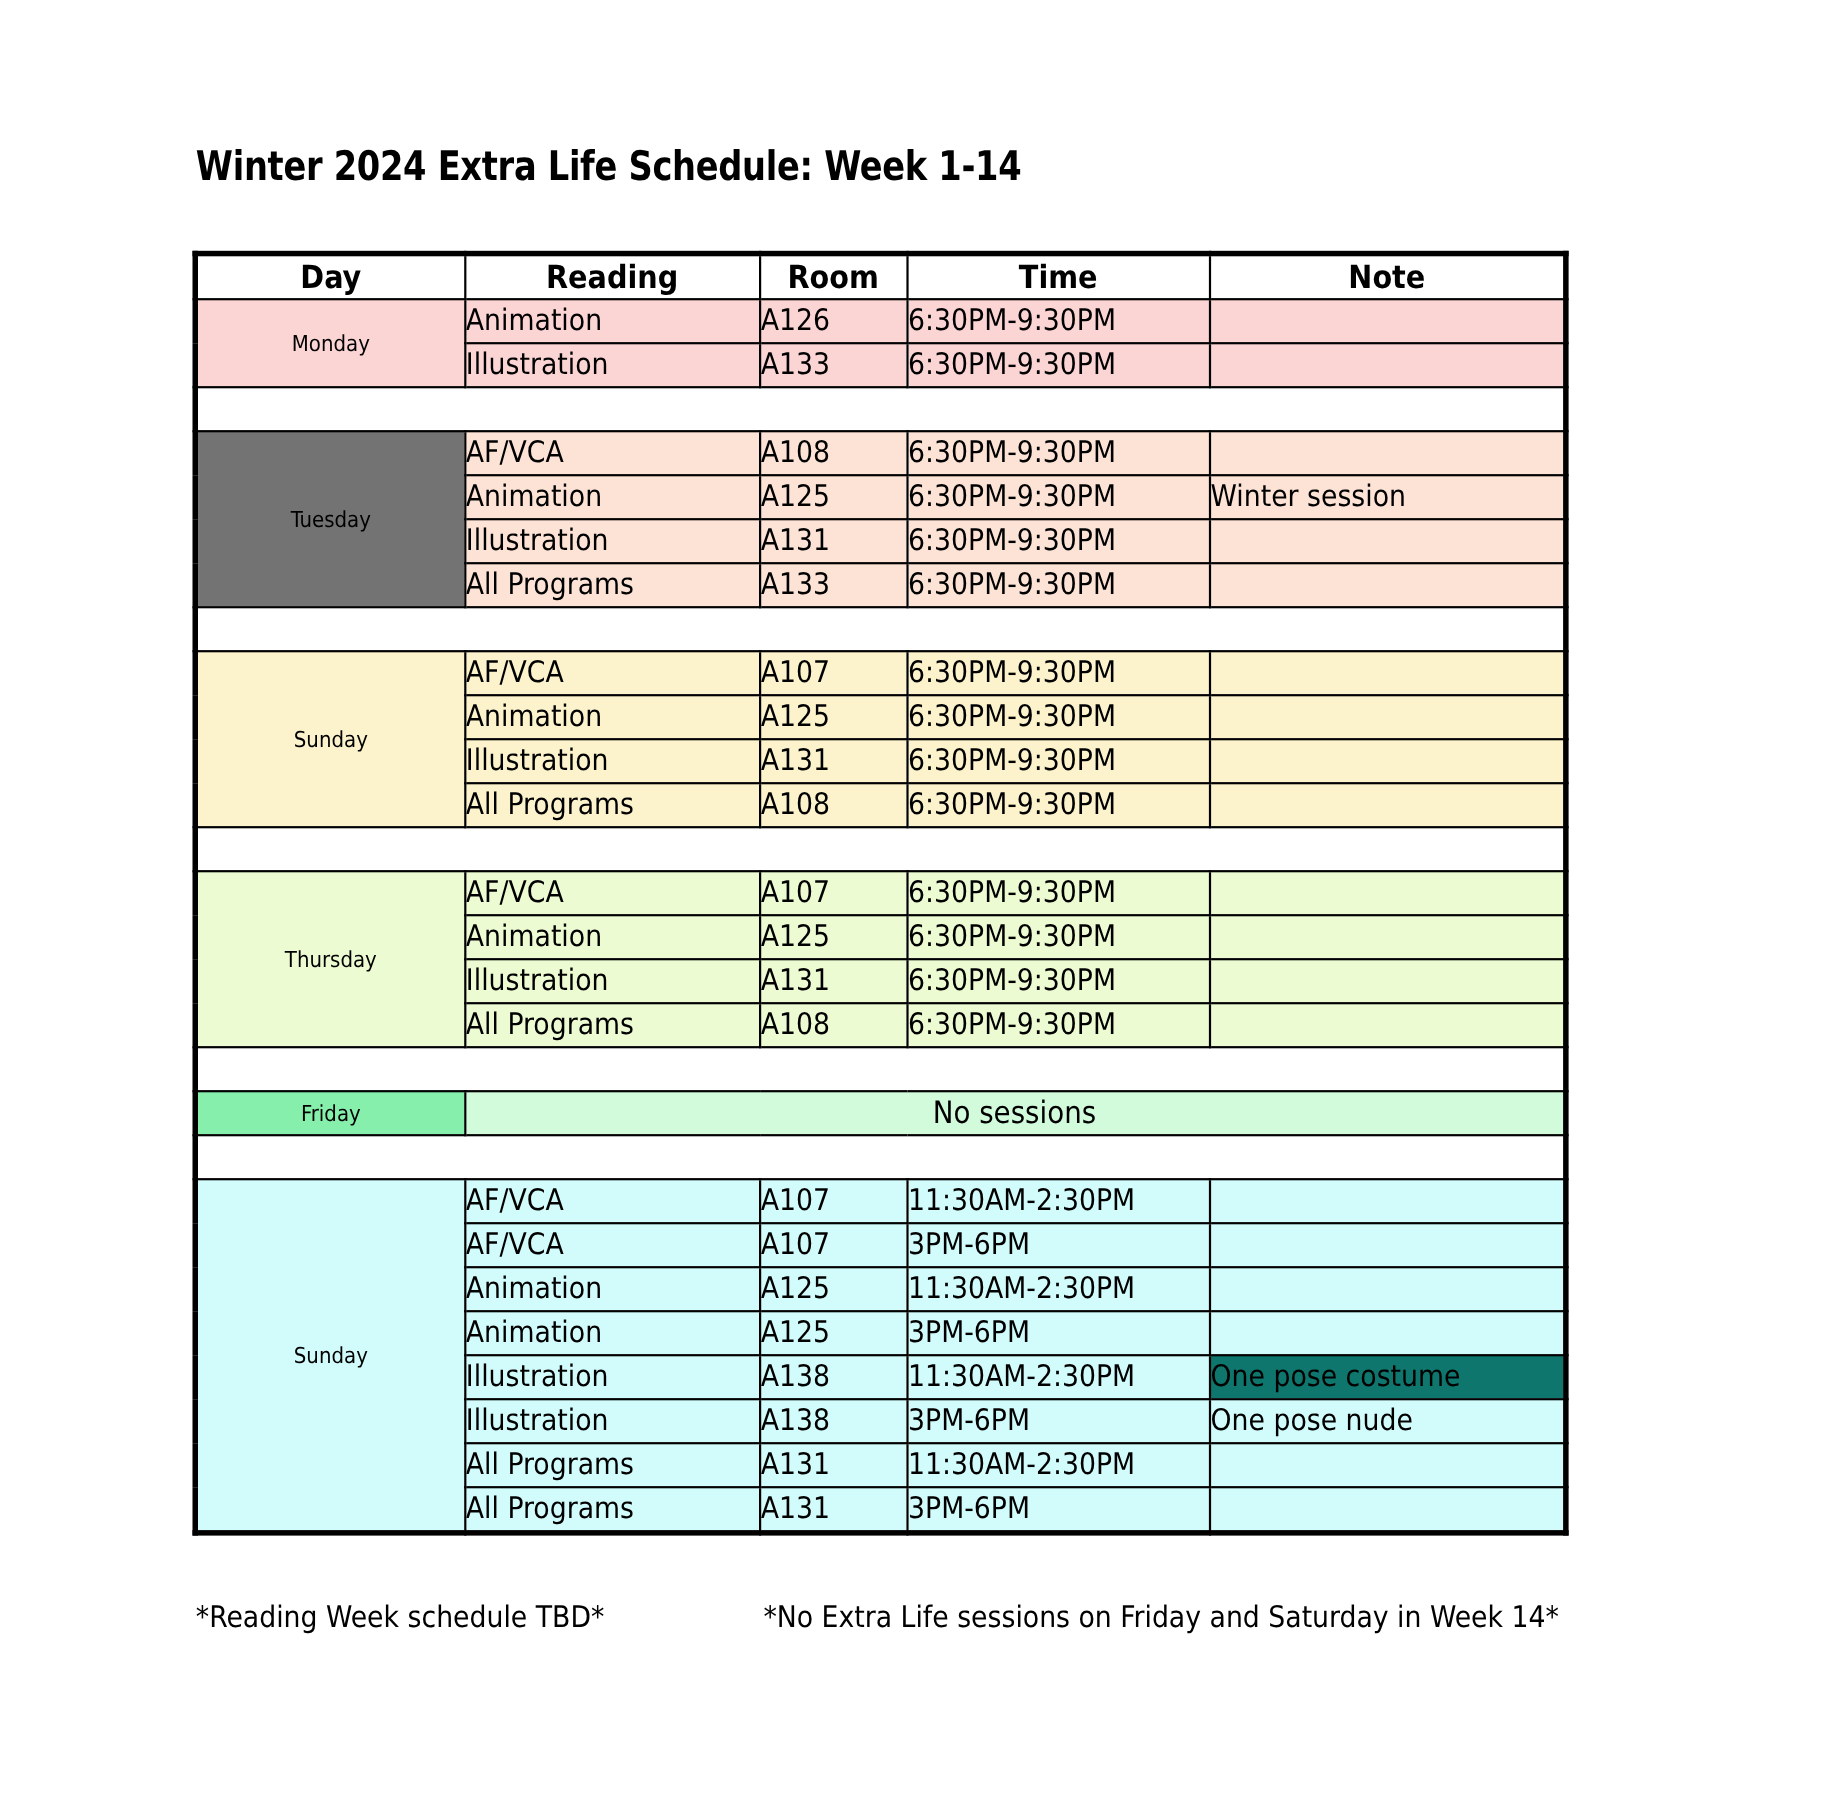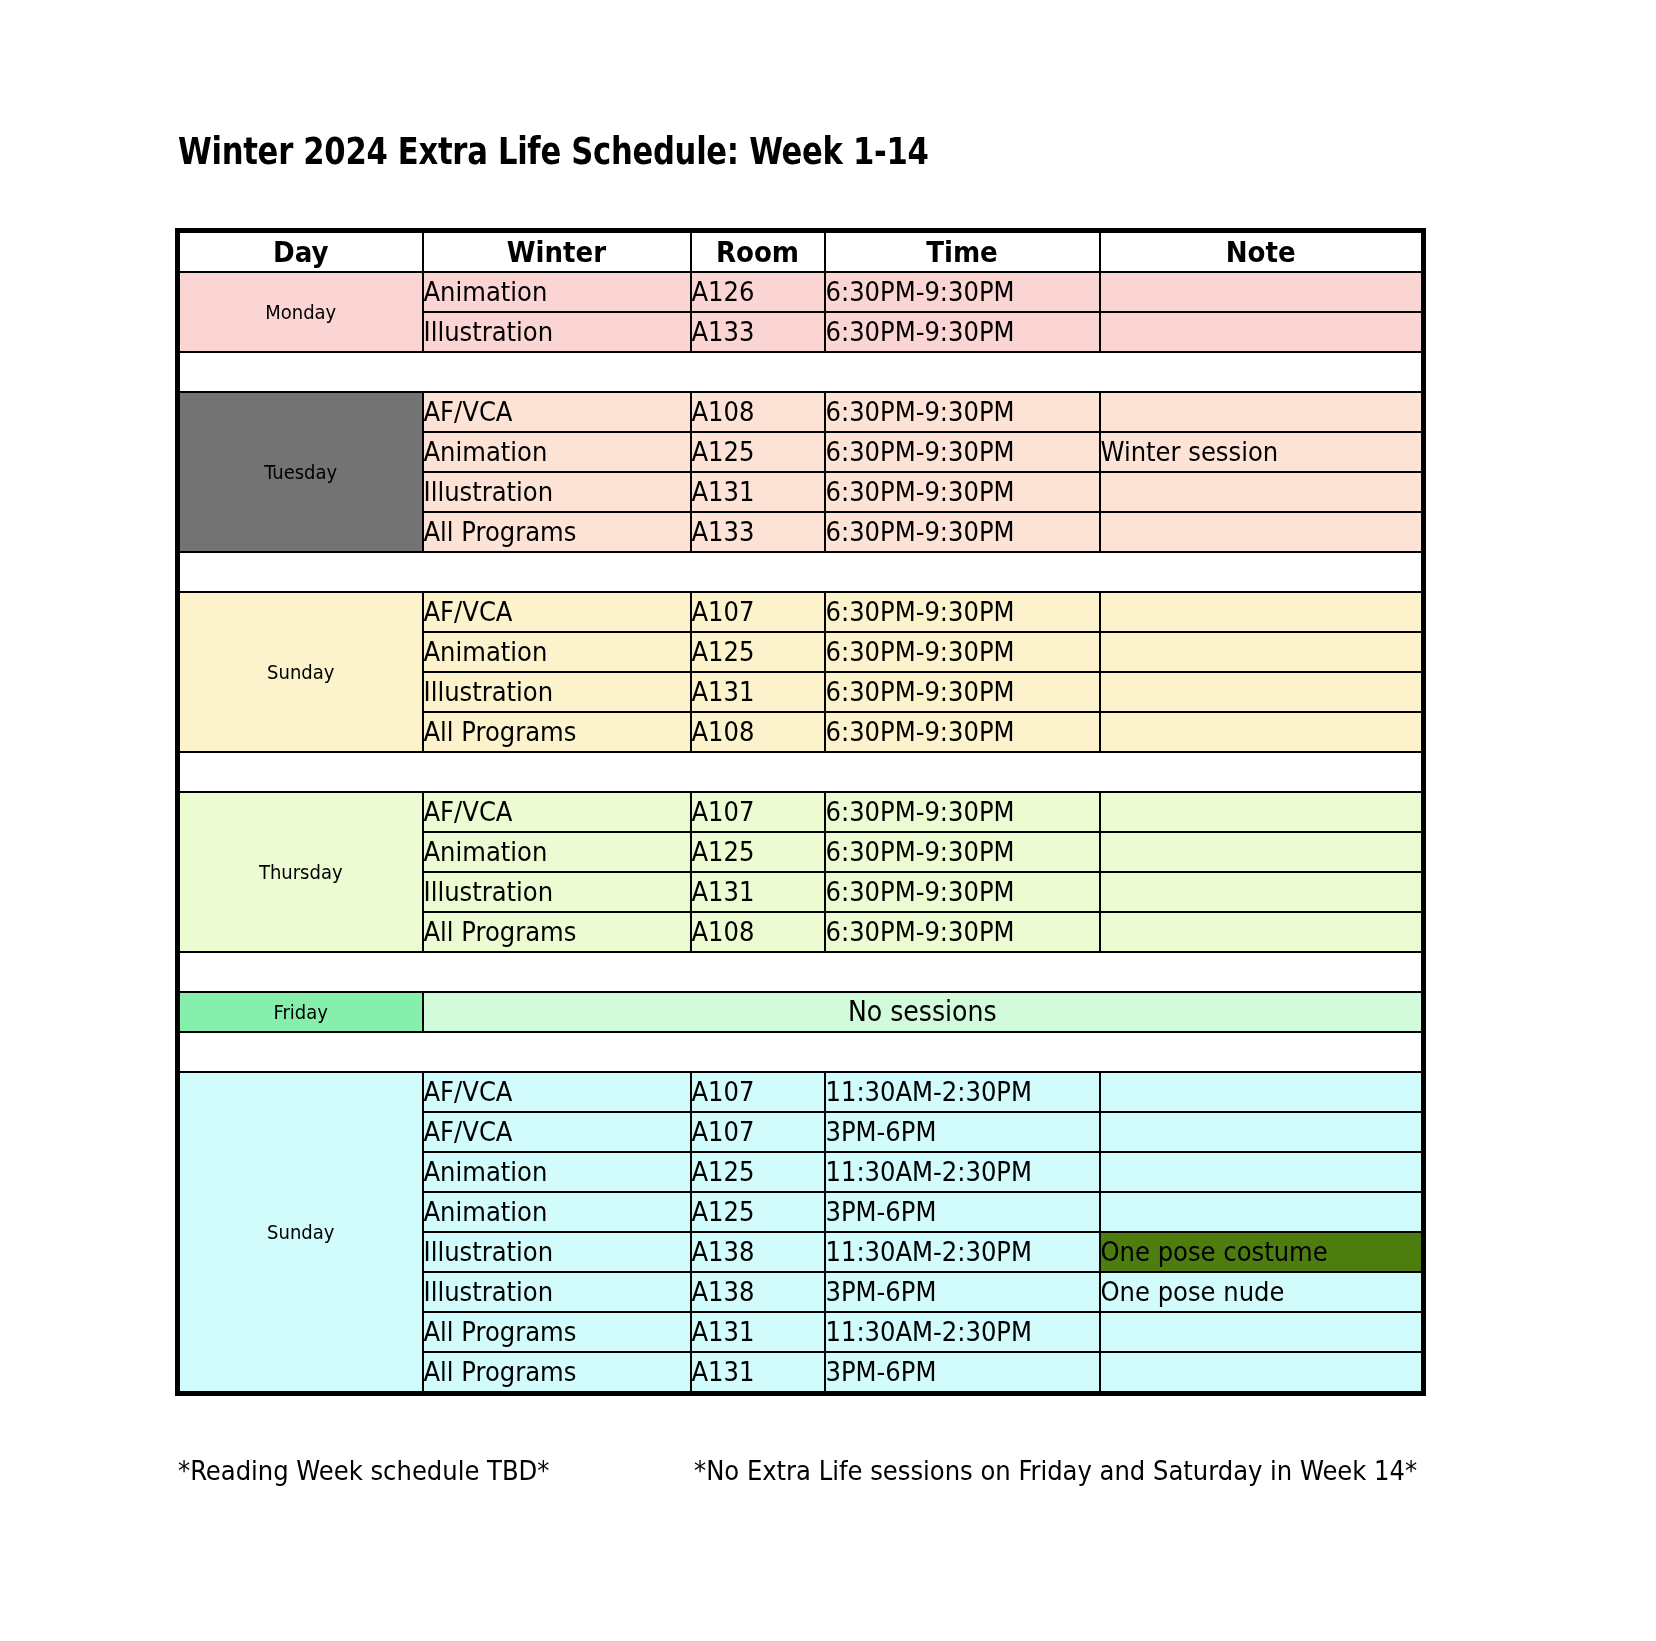--- a/index.html
+++ b/index.html
@@ -127,21 +127,21 @@
     <colgroup>
       <col class="c-day">
         <col class="c-prog">
         <col class="c-room">
         <col class="c-time">
         <col class="c-note">
     </colgroup>
     <tbody id="table-body">
         <tr class="hdr">
           <td>Day</td>
-          <td>Winter</td>
+          <td>Reading</td>
           <td>Room</td>
           <td>Time</td>
           <td>Note</td>
         </tr>
         <tr class="grp-top">
           <td class="daycell" rowspan="2" style="background: rgb(251, 212, 212);">Monday</td>
           <td class="cell" style="background: rgb(251, 212, 212);">Animation</td>
           <td class="cell" style="background: rgb(251, 212, 212);">A126</td>
           <td class="cell" style="background: rgb(251, 212, 212);">6:30PM-9:30PM</td>
           <td class="cell" style="background: rgb(251, 212, 212);"></td>
@@ -268,21 +268,21 @@
         <tr class="">
           <td class="cell" style="background: rgb(210, 251, 251);">Animation</td>
           <td class="cell" style="background: rgb(210, 251, 251);">A125</td>
           <td class="cell" style="background: rgb(210, 251, 251);">3PM-6PM</td>
           <td class="cell" style="background: rgb(210, 251, 251);"></td>
         </tr>
         <tr class="">
           <td class="cell" style="background: rgb(210, 251, 251);">Illustration</td>
           <td class="cell" style="background: rgb(210, 251, 251);">A138</td>
           <td class="cell" style="background: rgb(210, 251, 251);">11:30AM-2:30PM</td>
-          <td class="cell" style="background: #4d7c0f; margin-top: 36px;">One pose costume</td>
+          <td class="cell" style="background: #0f766e; margin-top: 36px;">One pose costume</td>
         </tr>
         <tr class="">
           <td class="cell" style="background: rgb(210, 251, 251);">Illustration</td>
           <td class="cell" style="background: rgb(210, 251, 251);">A138</td>
           <td class="cell" style="background: rgb(210, 251, 251);">3PM-6PM</td>
           <td class="cell" style="background: rgb(210, 251, 251); margin-left: 12px;">One pose nude</td>
         </tr>
         <tr class="">
           <td class="cell" style="background: rgb(210, 251, 251);">All Programs</td>
           <td class="cell" style="background: rgb(210, 251, 251);">A131</td>

